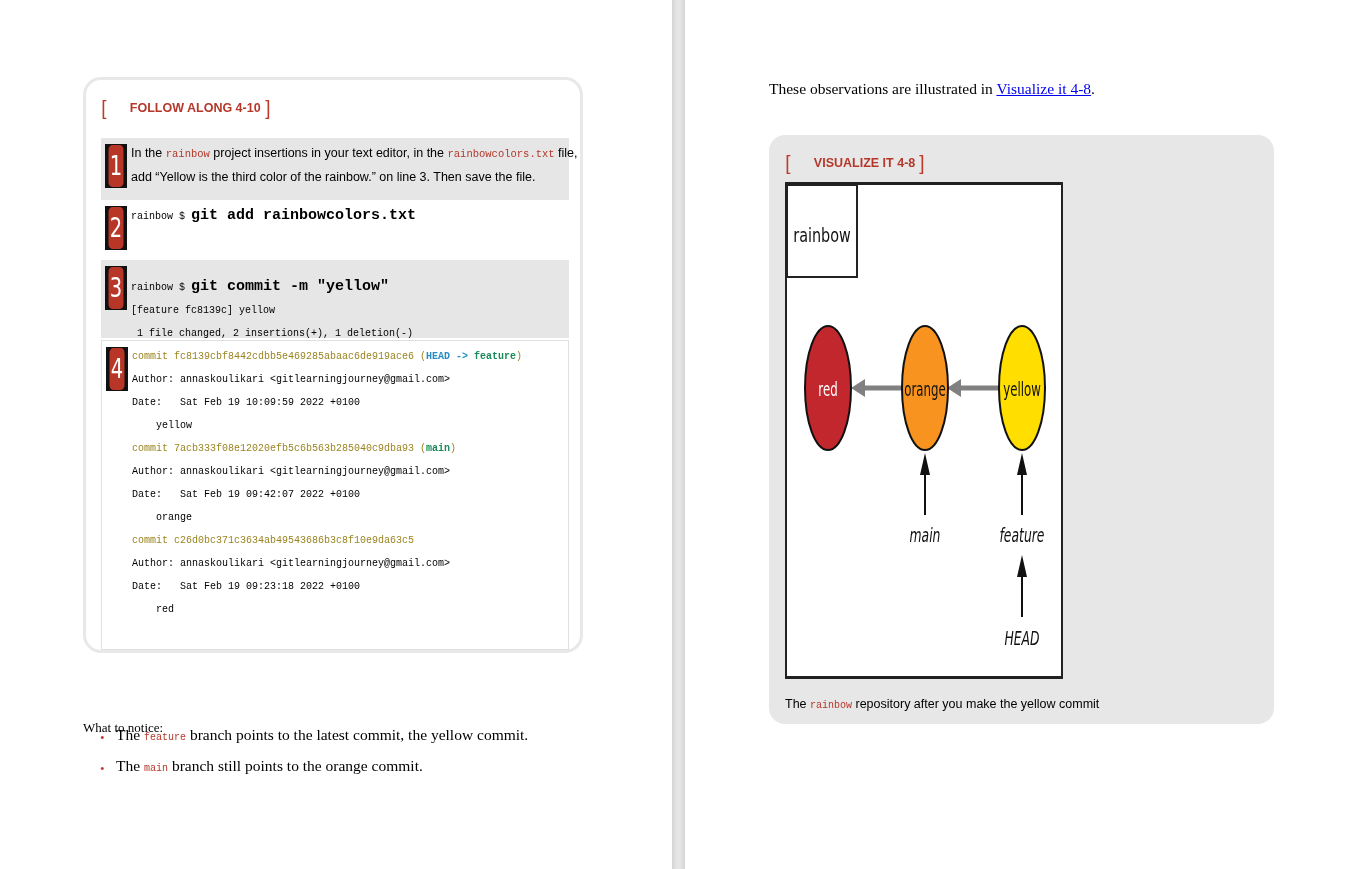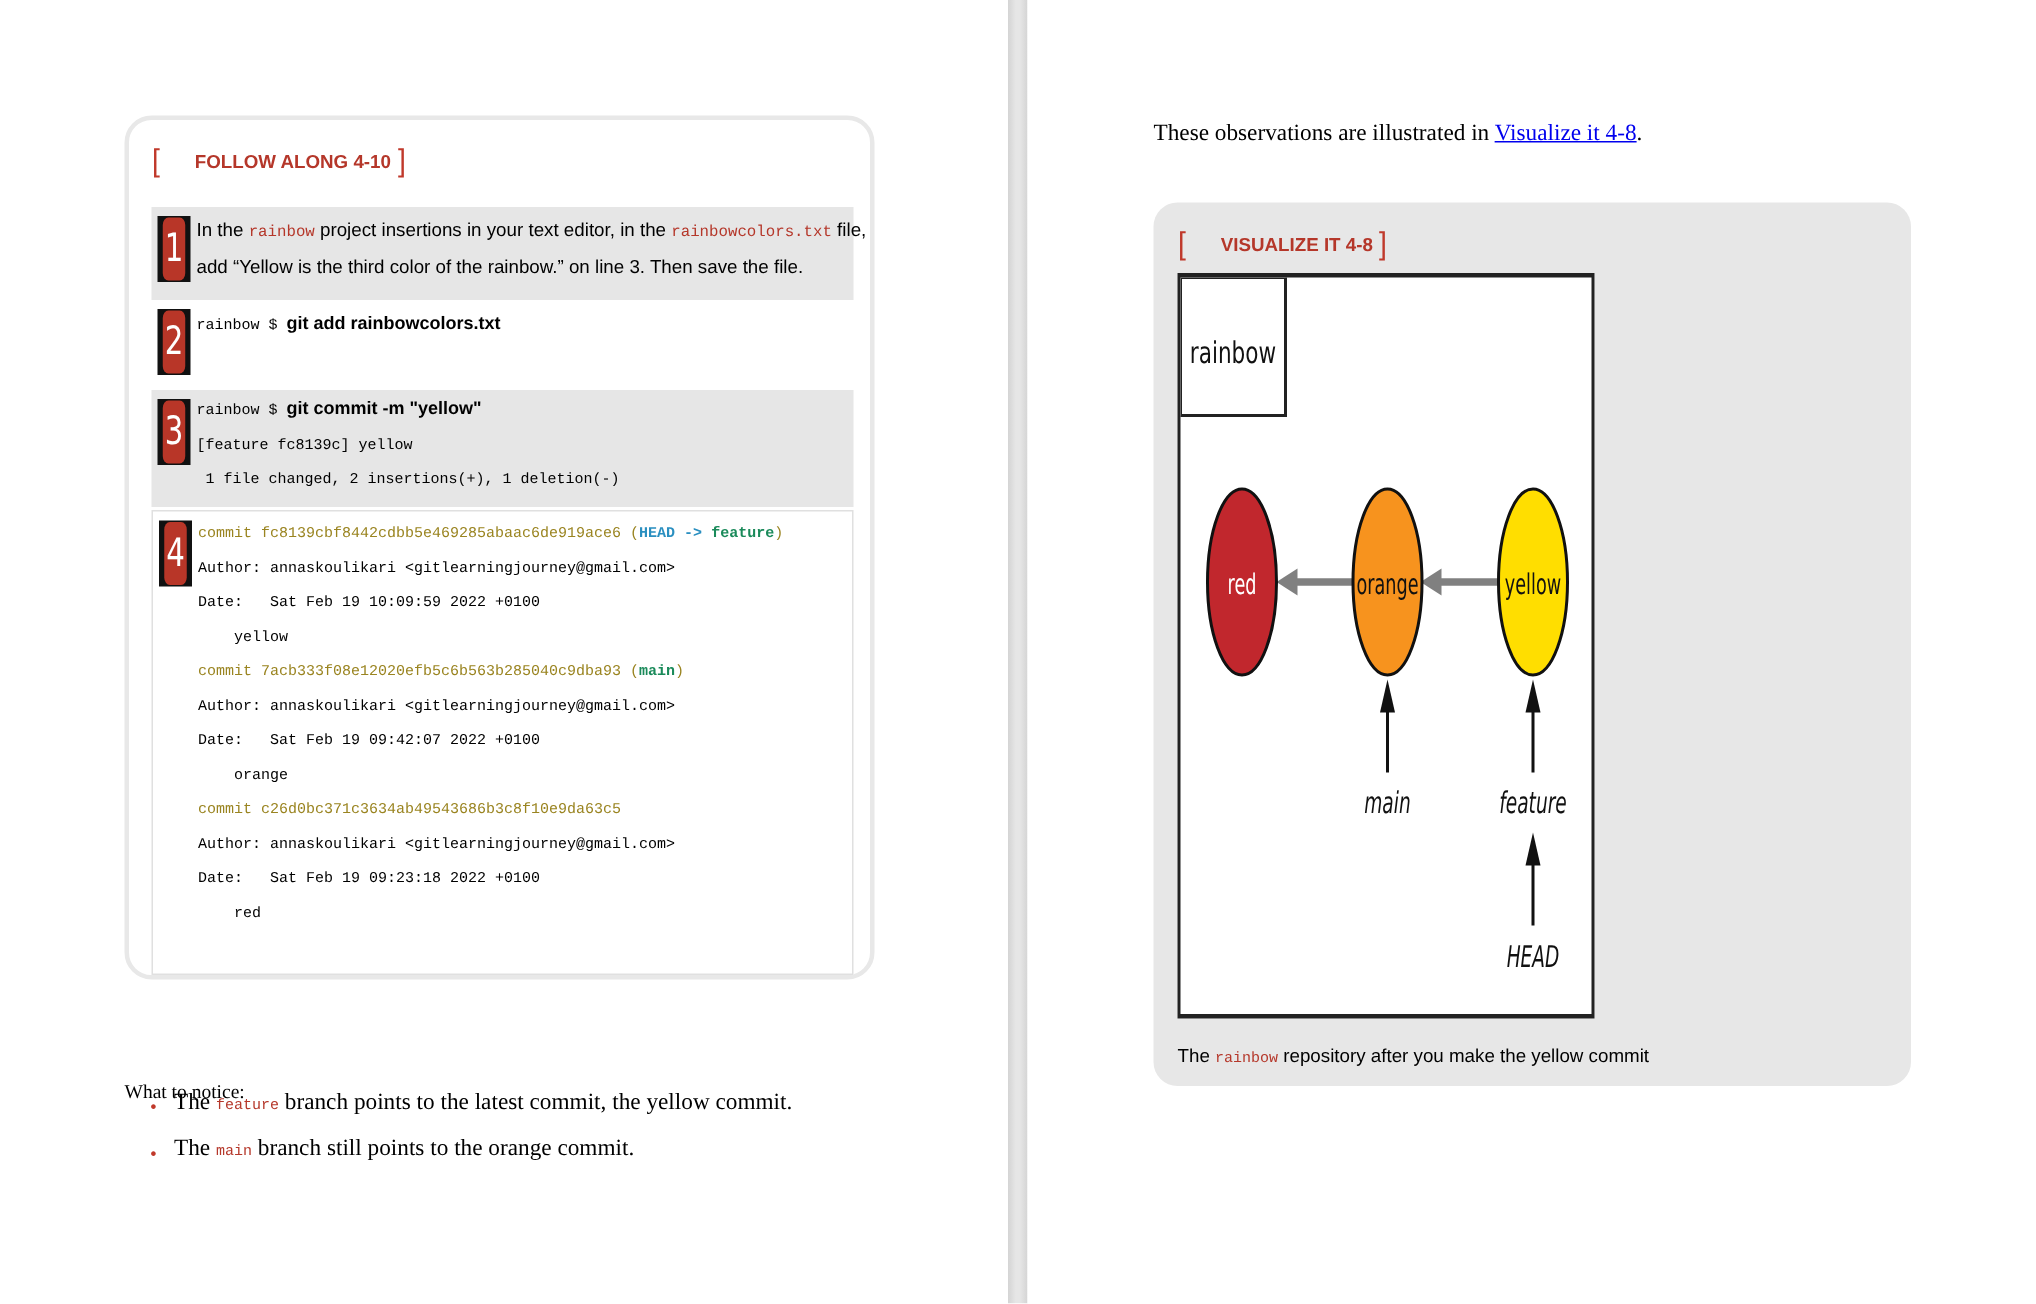--- a/index.html
+++ b/index.html
@@ -49,21 +49,21 @@
     color: #fff; font-family: "DejaVu Sans", sans-serif; font-size: 26px;
     display: flex; align-items: center; justify-content: center;
     transform: scaleX(0.75); font-weight: normal;
   }
   .step-content { position: absolute; left: 30px; top: 0; right: 6px; }
   .line {
     font-size: 12.5px; line-height: 23px; white-space: nowrap;
   }
   .mono { font-family: "Liberation Mono", monospace; font-size: 10px; }
   .code-red { font-family: "Liberation Mono", monospace; font-size: 10.5px; color: #b5372a; }
-  .cmd { font-family: Liberation Sans, sans-serif; font-weight: bold; font-size: 12px; }
+  .cmd { font-family: Liberation Mono, monospace; font-weight: bold; font-size: 15px; }
   .hash { color: #9a8420; }
   .head-ref { color: #2a8fc0; font-weight: bold; }
   .feat-ref { color: #1a8a5a; font-weight: bold; }
   .main-ref { color: #1a8a5a; font-weight: bold; }
 
   .s1 { top: 58px; height: 62px; }
   .s2 { top: 120px; height: 60px; border: none !important; }
   .s3 { top: 180px; height: 78px; }
   .s4 { top: 260px; height: 310px; }
 
@@ -139,21 +139,21 @@
       <div class="line">
         <span class="mono" style="white-space:pre">rainbow $ </span><span class="cmd">git add rainbowcolors.txt</span>
       </div>
     </div>
   </div>
 
   <div class="step gray s3">
     <div class="badge">
         <div class="badge-inner">3</div>
       </div>
-    <div class="step-content" style="top:1px;">
+    <div class="step-content" style="top:15px;">
       <div class="line">
         <span class="mono" style="white-space:pre">rainbow $ </span><span class="cmd">git commit -m "yellow"</span>
       </div>
       <div class="line mono" style="white-space:pre">[feature fc8139c] yellow</div>
       <div class="line mono" style="white-space:pre"> 1 file changed, 2 insertions(+), 1 deletion(-)</div>
     </div>
   </div>
 
   <div class="step white s4">
     <div class="badge">

